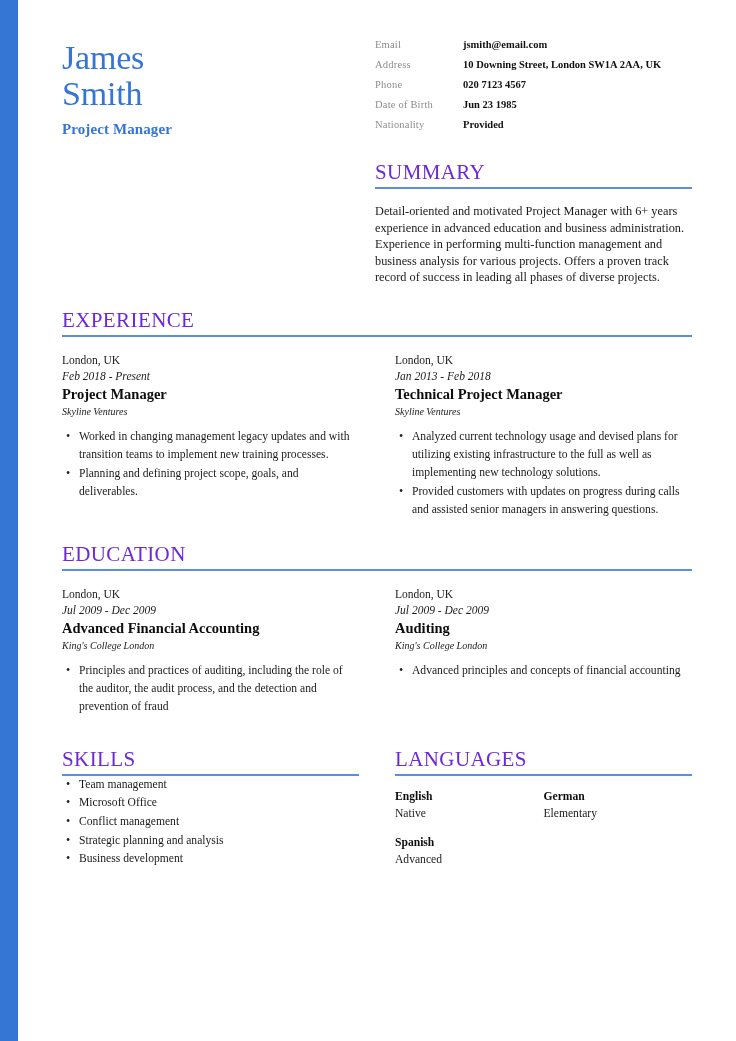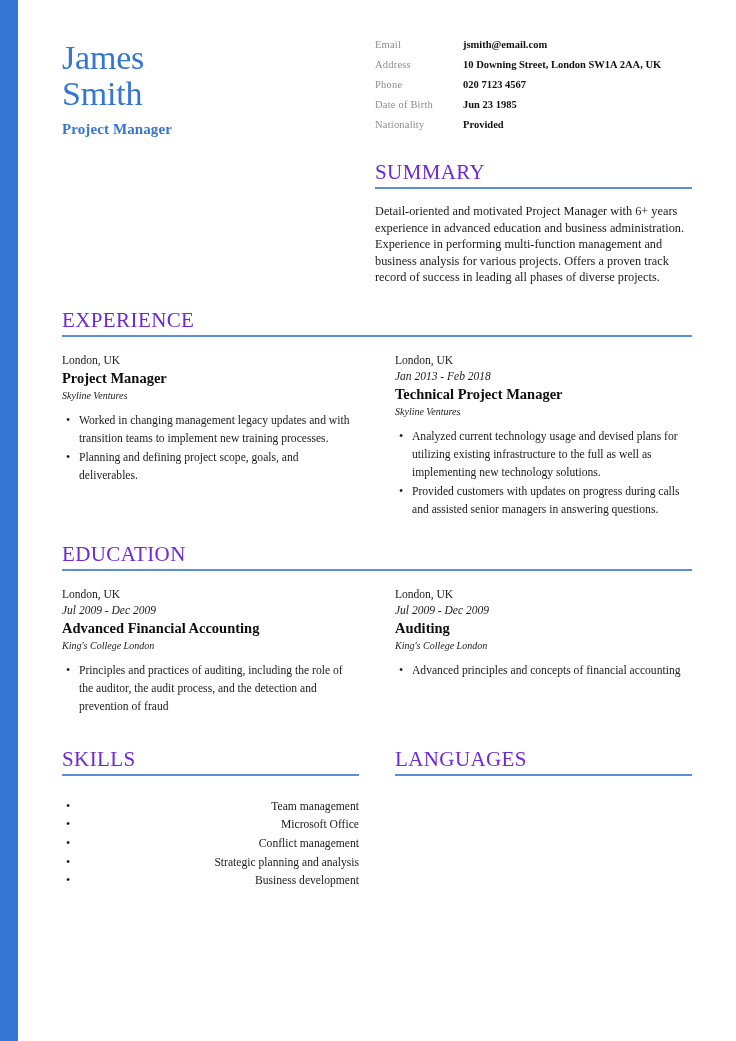--- a/index.html
+++ b/index.html
@@ -176,23 +176,22 @@
     display: flex;
     gap: 36px;
     margin-top: 30px;
   }
   .bottom-col {
     flex: 1 1 0;
     min-width: 0;
   }
   ul.plain {
     list-style: none;
-    margin: 22px 0 0 0;
+    margin: 0 0 0 0;
     padding: 0;
-    text-align: right;
   }
   ul.plain li {
     position: relative;
     padding-left: 17px;
     font-size: 11.6px;
     line-height: 18.7px;
     color: #1a1a1a;
   }
   ul.plain li::before {
     content: "\2022";
@@ -277,20 +276,21 @@
       </div>
     </div>
 
     <div class="section">
       <div class="section-heading">EXPERIENCE</div>
       <div class="rule"></div>
 
       <div class="cols">
         <div class="col">
           <div class="entry-location">London, UK</div>
+          <div class="entry-dates">Feb 2018 - Present</div>
           <div class="entry-title">Project Manager</div>
           <div class="entry-org">Skyline Ventures</div>
           <ul class="bullets">
             <li>Worked in changing management legacy updates and with transition teams to implement new training processes.</li>
             <li>Planning and defining project scope, goals, and deliverables.</li>
           </ul>
         </div>
 
         <div class="col">
           <div class="entry-location">London, UK</div>
@@ -342,17 +342,31 @@
           <li>Microsoft Office</li>
           <li>Conflict management</li>
           <li>Strategic planning and analysis</li>
           <li>Business development</li>
         </ul>
       </div>
 
       <div class="bottom-col">
         <div class="section-heading">LANGUAGES</div>
         <div class="rule"></div>
+        <div class="lang-grid">
+          <div class="lang-item">
+            <div class="lang-name">English</div>
+            <div class="lang-level">Native</div>
+          </div>
+          <div class="lang-item">
+            <div class="lang-name">German</div>
+            <div class="lang-level">Elementary</div>
+          </div>
+          <div class="lang-item">
+            <div class="lang-name">Spanish</div>
+            <div class="lang-level">Advanced</div>
+          </div>
+        </div>
       </div>
     </div>
 
   </div>
 </div>
 
 </body></html>

